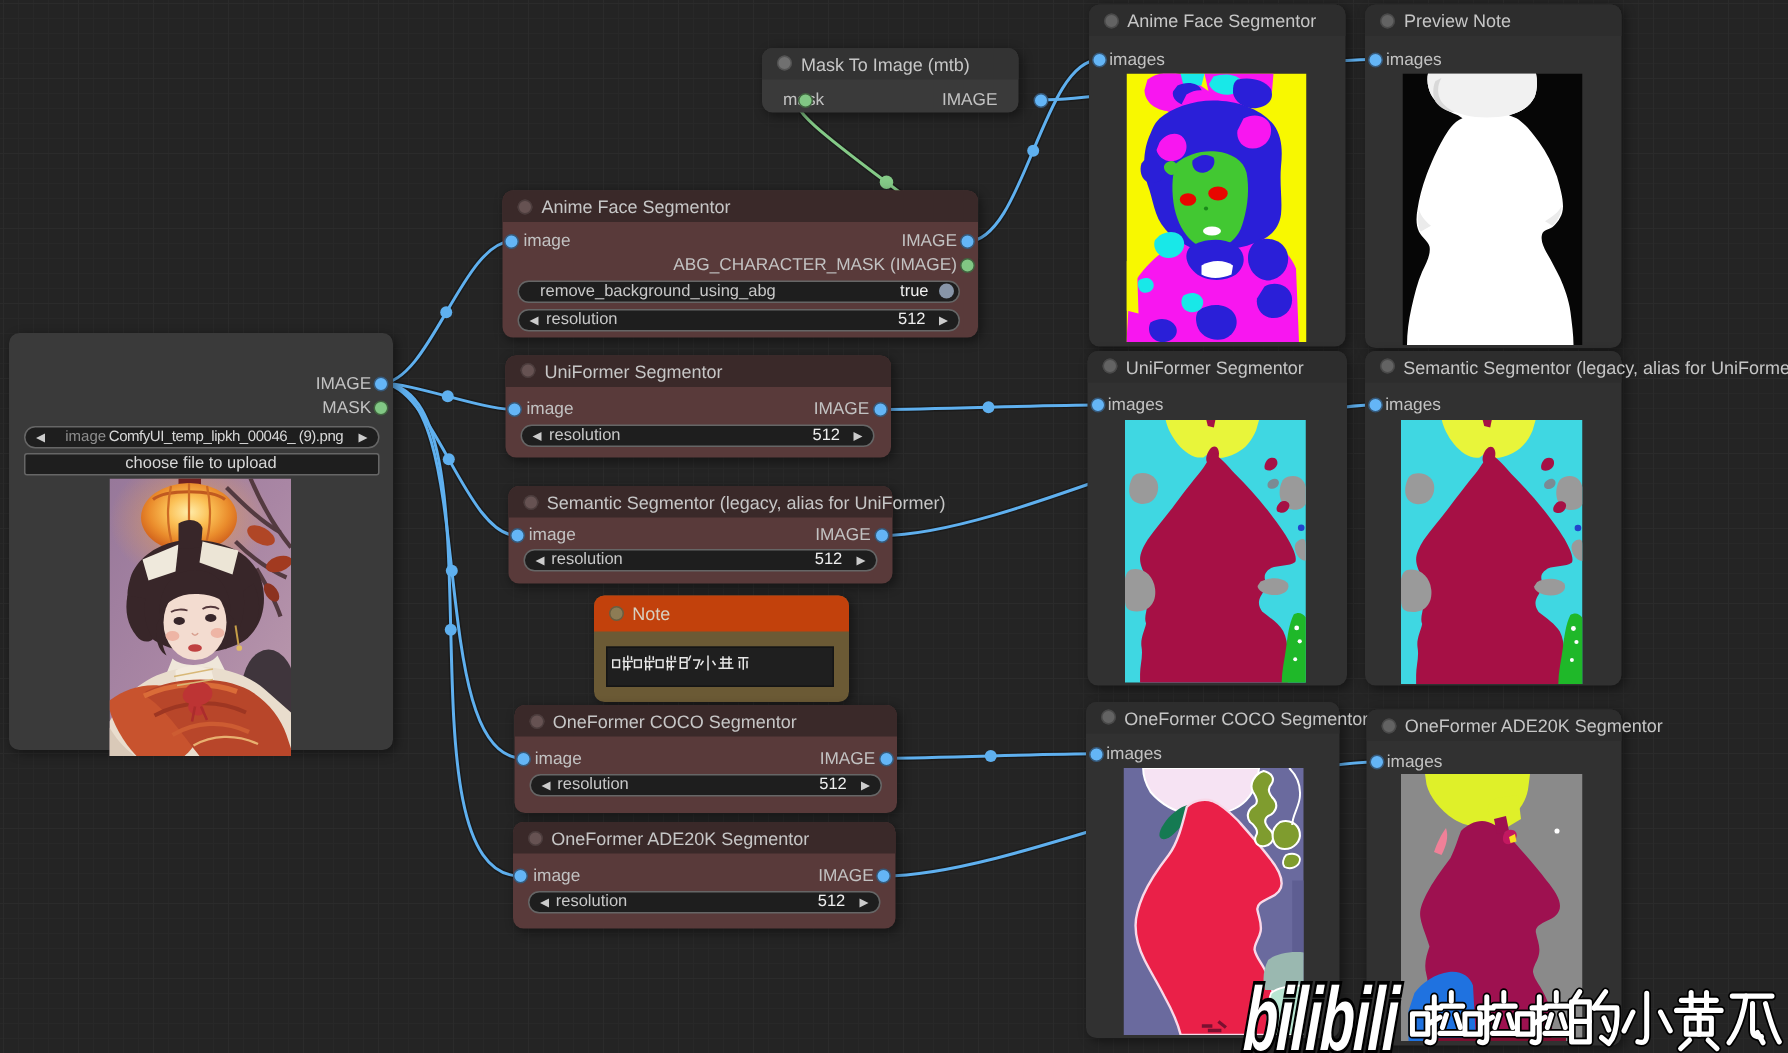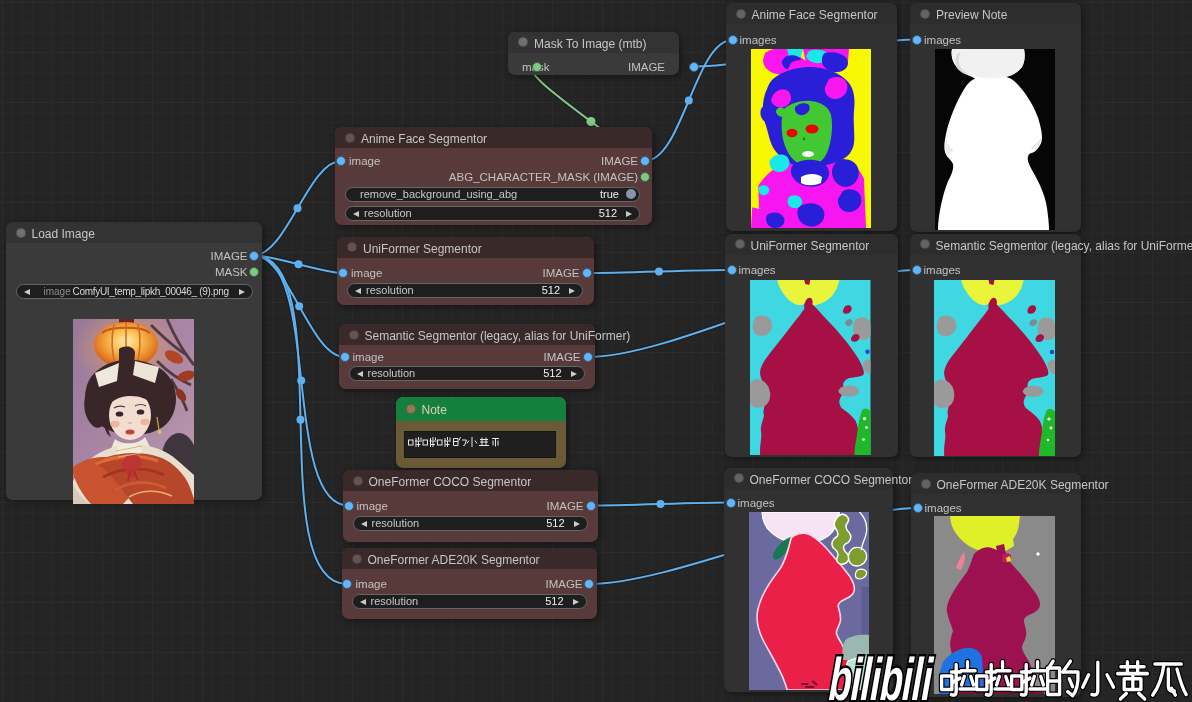--- a/index.html
+++ b/index.html
@@ -12,21 +12,21 @@
 background-position:2px 2px,2px 2px,2px 2px,2px 2px;}
 #links{position:absolute;left:0;top:0;z-index:1}
 .node{position:absolute;z-index:2;border-radius:7px;box-shadow:2px 2px 7px rgba(0,0,0,.45)}
 .hdr{position:absolute;left:0;top:0;right:0;border-radius:7px 7px 0 0;white-space:nowrap;z-index:1}
 .hdr .t{font-size:12px;color:#c6c6c6;margin-left:26px}
 .hdr .dot{position:absolute;left:10px;width:10px;height:10px;border-radius:50%;box-shadow:inset 0 0 0 1px rgba(0,0,0,.25)}
 .body{position:absolute;left:0;right:0;bottom:0;border-radius:0 0 7px 7px}
 .gray{background:#3a3a3a}.gray .hdr{background:#333}.gray .dot{background:#707070}
 .dark{background:#313131}.dark .hdr{background:#2d2d2d}.dark .dot{background:#636363}
 .red{background:#593a3a}.red .hdr{background:#3a2929}.red .dot{background:#665252}
-.note{background:#6b5a35}.note .hdr{background:#15803d}.note .dot{background:#8d7c55}
+.note{background:#6b5a35}.note .hdr{background:#c2410c}.note .dot{background:#8d7c55}
 .slot{position:absolute;font-size:11.5px;color:#c2c2c2;white-space:nowrap;line-height:14px;z-index:2}
 .sl{left:14px}.sr{right:14px}
 .pdot{position:absolute;width:10px;height:10px;border-radius:50%;z-index:3}
 .pb{background:#64B5F6;border:1.5px solid #36597a}
 .pg{background:#81C784;border:1.5px solid #40633f}
 .widget{position:absolute;height:15px;background:#1e1e1e;border:1px solid #666;border-radius:8px;font-size:11px;color:#d8d8d8;line-height:13px;white-space:nowrap;z-index:2}
 .widget .lab{position:absolute;left:18px;color:#c8c8c8}
 .widget .val{position:absolute;right:22px;color:#efefef}
 .arrL{position:absolute;left:7px;top:4px;width:0;height:0;border-top:3.5px solid transparent;border-bottom:3.5px solid transparent;border-right:6px solid #ccc}
 .arrR{position:absolute;right:7px;top:4px;width:0;height:0;border-top:3.5px solid transparent;border-bottom:3.5px solid transparent;border-left:6px solid #ccc}
@@ -75,30 +75,30 @@
 <circle cx="659.0" cy="271.5" r="4"></circle>
 <circle cx="752.0" cy="313.5" r="4"></circle>
 <circle cx="660.5" cy="504.0" r="4"></circle>
 <circle cx="753.2" cy="546.0" r="4"></circle>
       </g>
 <g fill="#84ca87">
 <circle cx="591.0" cy="121.5" r="4.5"></circle>
       </g>
 </svg>
 <div class="node gray" style="left:5.5px;top:222px;width:256px;height:278px">
- <div class="hdr" style="height:21px;line-height:21px"><div class="dot" style="top:5.5px"></div><span class="t">Load Image</span></div>
  <div class="body" style="top:21px"></div>
  <div class="slot sr" style="top:26.5px">IMAGE</div>
  <div class="slot sr" style="top:42.5px">MASK</div>
  <div class="widget" style="left:10px;width:237px;top:61.5px">
         <div class="arrL"></div>
         <span style="position:absolute;left:27px;color:#8e8e8e;font-size:10px">image</span>
         <span style="position:absolute;left:56px;font-size:10px;letter-spacing:-0.3px">ComfyUI_temp_lipkh_00046_ (9).png</span>
         <div class="arrR"></div>
       </div>
+ <div class="widget" style="left:10px;width:237px;top:80px;border-radius:2px;text-align:center"><span>choose file to upload</span></div>
 </div>
 <div class="pdot pb" style="left:249px;top:250.5px"></div>
 <div class="pdot pg" style="left:249px;top:266.5px"></div>
 <div class="imgbox" style="left:73px;top:319px"><svg width="121" height="185" viewBox="0 0 121 185" preserveAspectRatio="none">
 <defs>
 <linearGradient id="gbg" x1="0" y1="0" x2="1" y2="1">
  <stop offset="0%" stop-color="#97789a"></stop>
             <stop offset="50%" stop-color="#a986a4"></stop>
             <stop offset="100%" stop-color="#bd9cae"></stop>
 </linearGradient>

